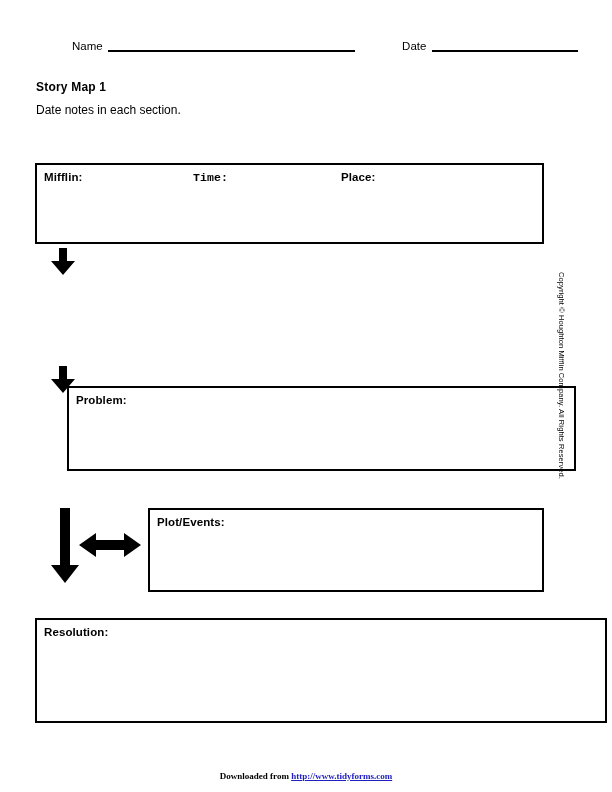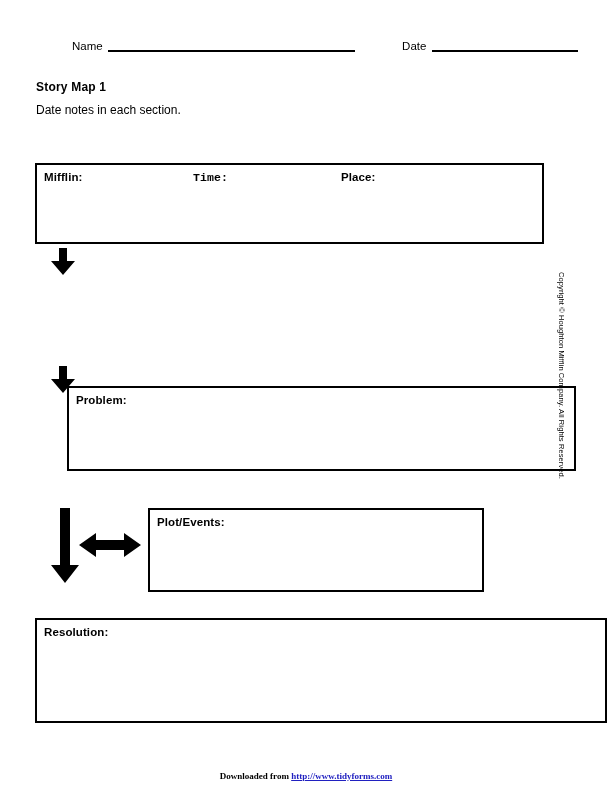--- a/index.html
+++ b/index.html
@@ -80,21 +80,21 @@
     white-space: nowrap;
     letter-spacing: 0.1px;
   }
   .lbl-main  { left: 7px; }
   .lbl-time  { left: 156px; font-family: Liberation Mono, monospace; }
   .lbl-place { left: 304px; }
 
   #box-setting    { left: 35px;  top: 163px; width: 509px; height: 81px; }
   #box-characters { left: 35px;  top: 281px; width: 509px; height: 80px; }
   #box-problem    { left: 35px;  top: 386px; width: 509px; height: 85px; margin-left: 32px; }
-  #box-plot       { left: 148px; top: 508px; width: 336px; height: 84px; }
+  #box-plot       { left: 148px; top: 508px; width: 396px; height: 84px; }
   #box-resolution { left: 35px;  top: 618px; width: 572px; height: 105px; }
 
   
   .arrow {
     position: absolute;
   }
   .arrow svg { display: block; }
 
   #arrow-setting-characters { left: 50px; top: 248px; }
   #arrow-characters-problem { left: 50px; top: 366px; }

